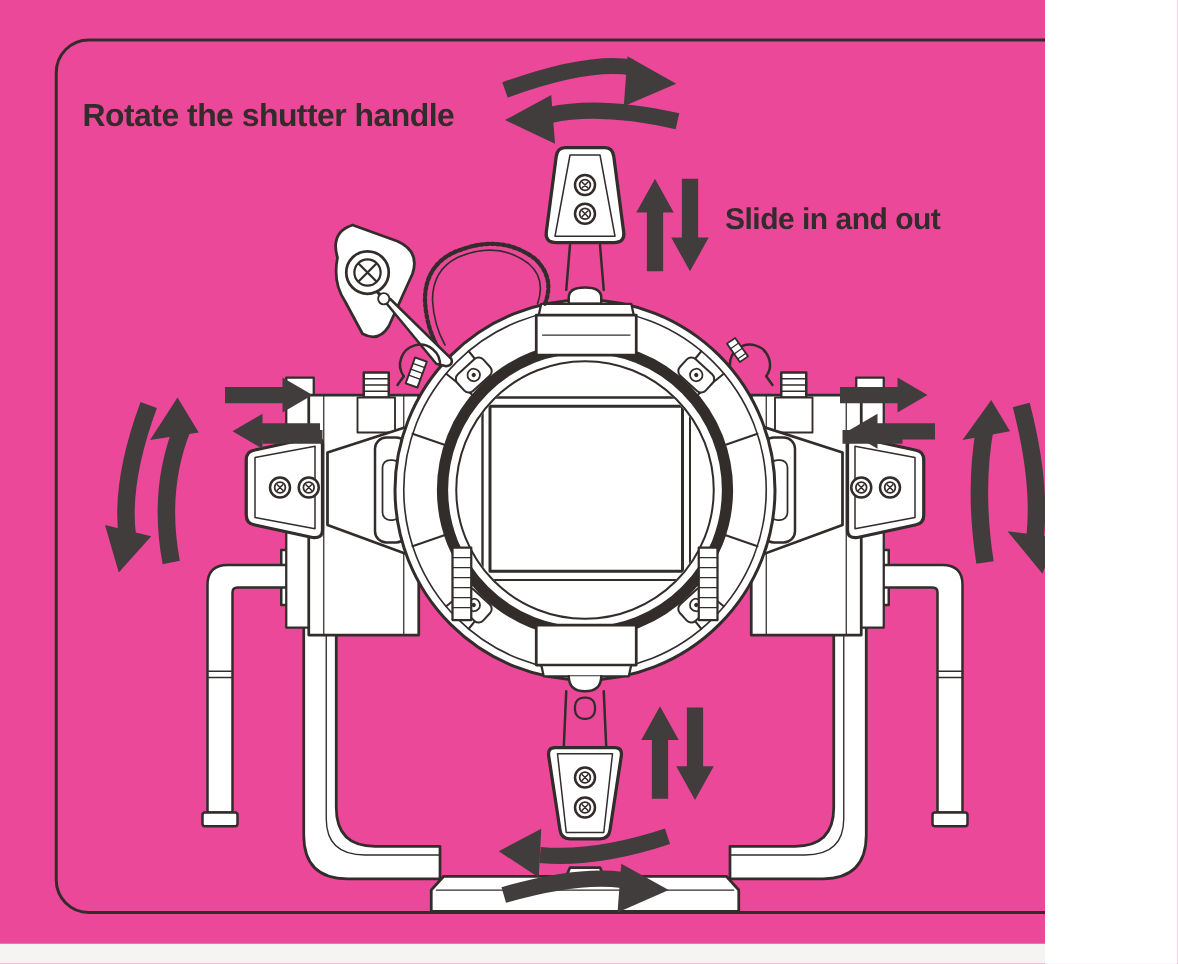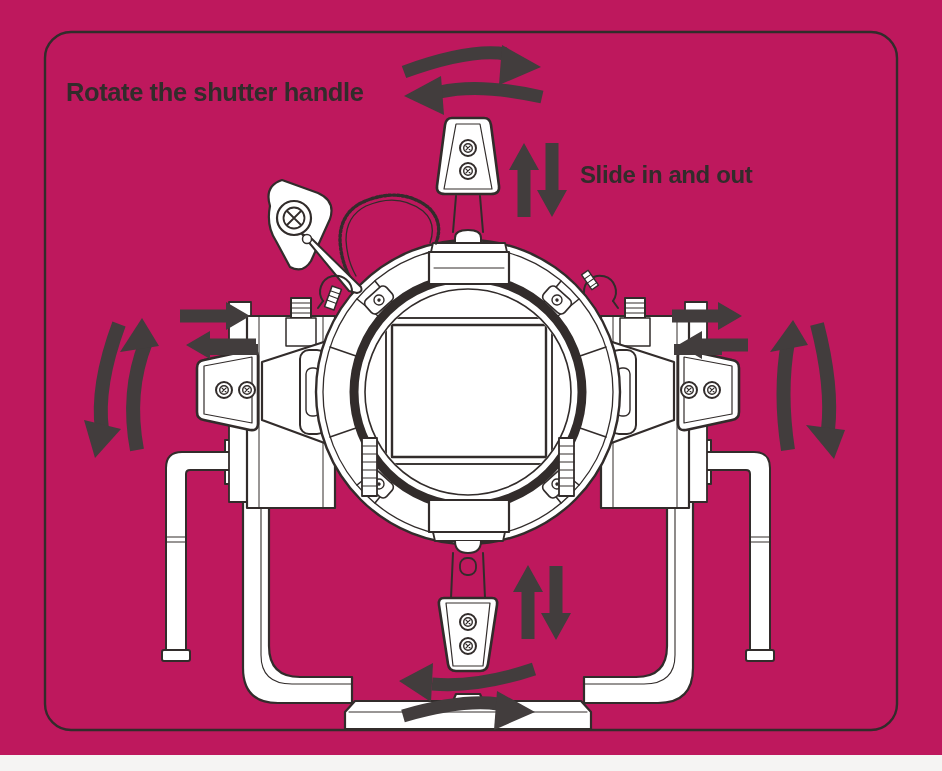--- a/index.html
+++ b/index.html
@@ -1,16 +1,16 @@
 <!DOCTYPE html>
 <html><head>
 <meta charset="utf-8">
 <style>
   html,body{margin:0;padding:0;background:#fff;}
-  #stage{position:relative;width:942px;height:771px;background:#be185d;overflow:hidden;
+  #stage{position:relative;width:836px;height:771px;background:#ec4899;overflow:hidden;
          font-family:"Liberation Sans",sans-serif;}
   svg{position:absolute;inset:0;display:block;}
   text{font-family:"Liberation Sans","DejaVu Sans",sans-serif;font-weight:bold;fill:#322c2b;}
   .band{fill:none;stroke-linecap:butt;}
   .ink *{vector-effect:none;}
 </style>
 </head>
 <body>
 
 <div id="stage">

